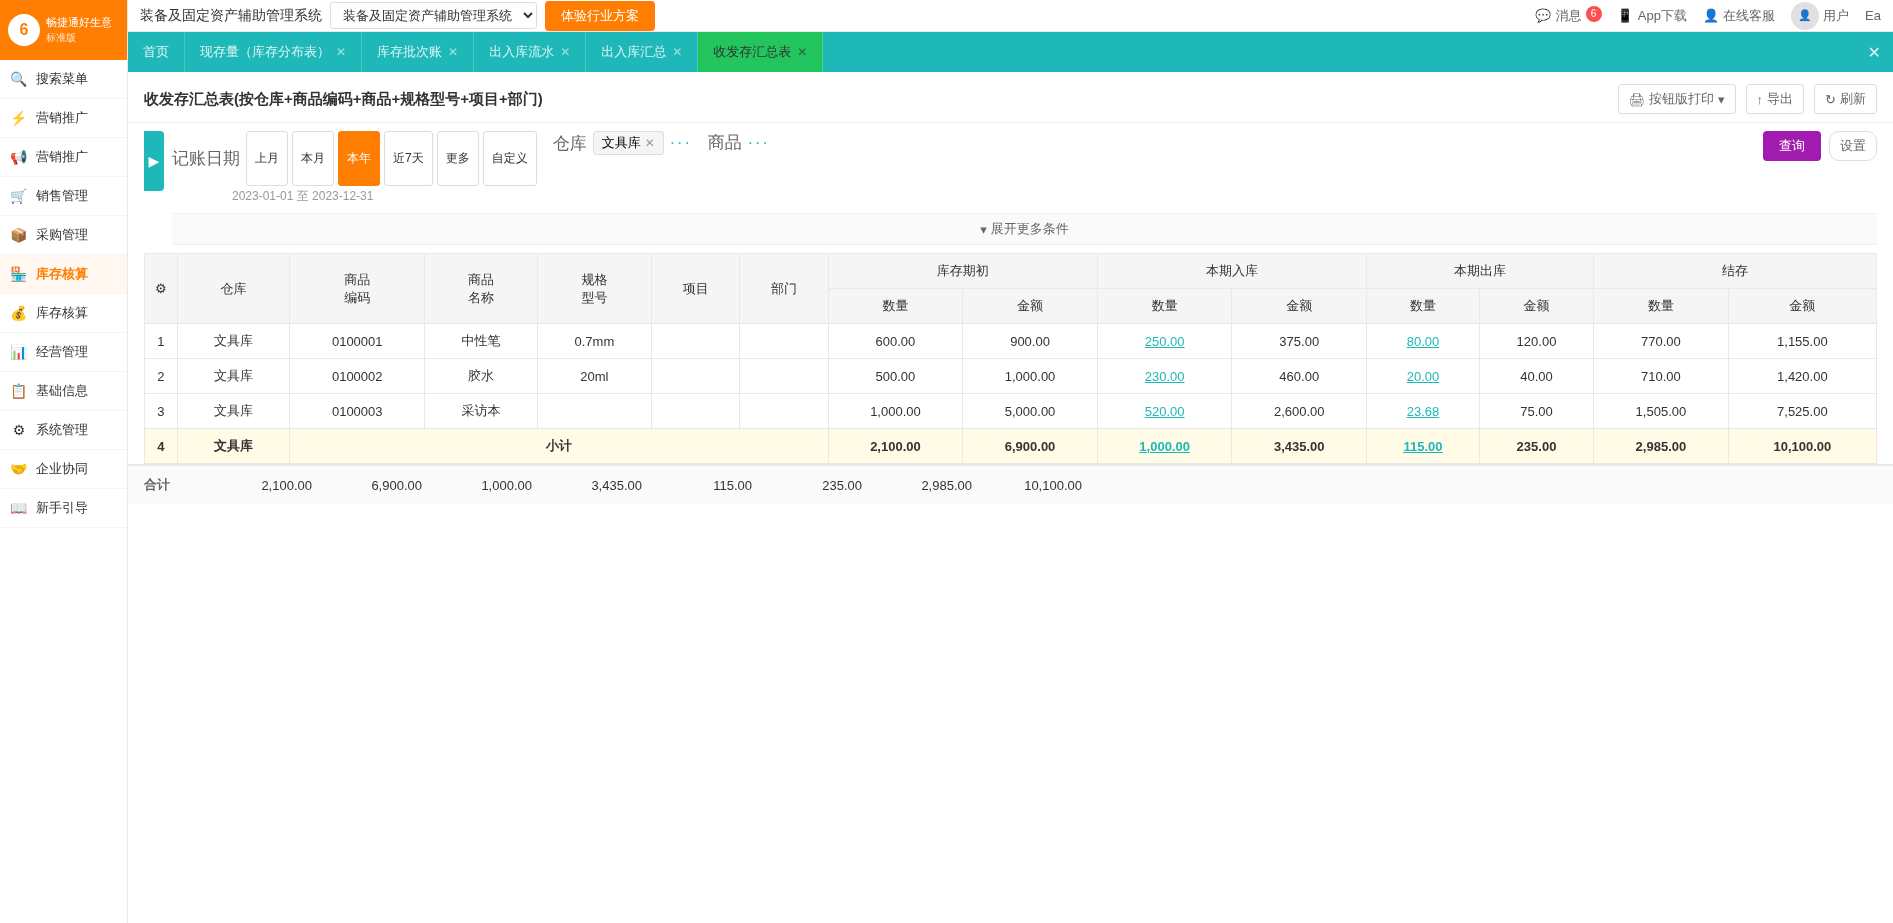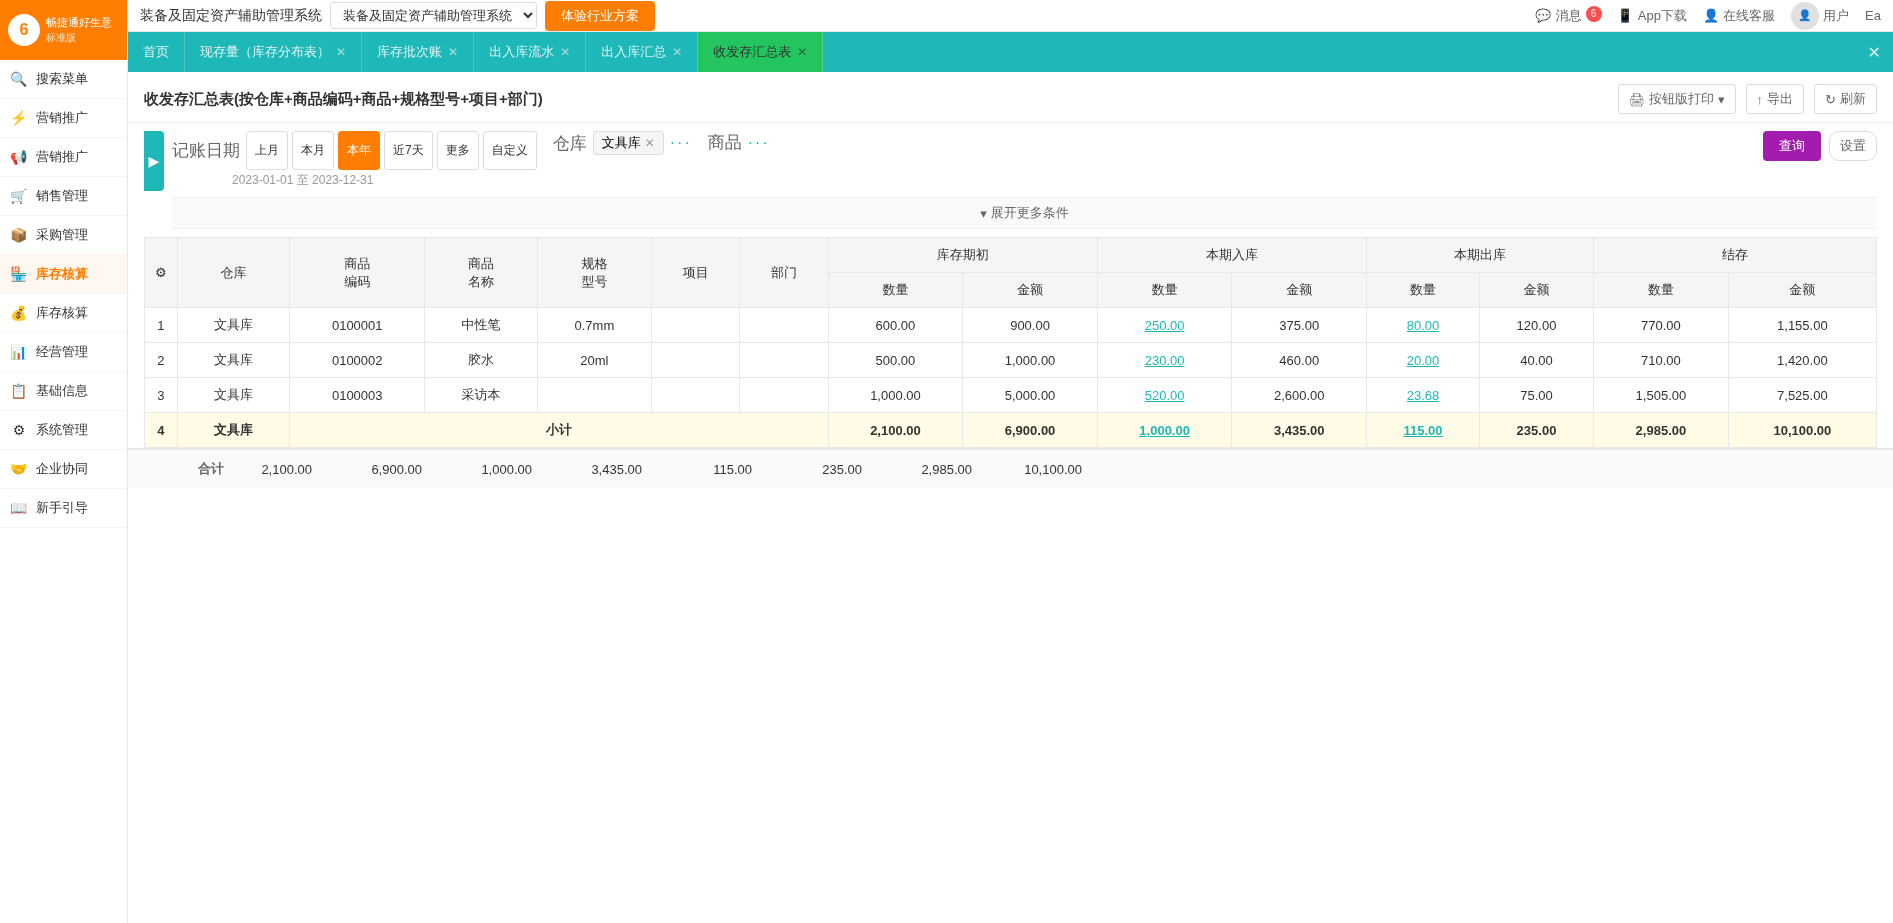--- a/index.html
+++ b/index.html
@@ -191,21 +191,21 @@
       border: 1px solid #ddd;
       border-radius: 10px;
       cursor: pointer;
       font-size: 13px;
       color: #666;
       background: #fff;
     }
     .filter-label { color: #666; font-size: 17px; }
     .date-quick { display: flex; gap: 4px; align-items: center; }
     .date-btn {
-      padding: 10px 8px;
+      padding: 18px 8px;
       border: 1px solid #ddd;
       border-radius: 3px;
       cursor: pointer;
       font-size: 12px;
       color: #333;
       background: #fff;
     }
     .date-btn.active { background: #ff7d00; color: #fff; border-color: #ff7d00; }
     .date-range { font-size: 12px; color: #999; margin-top: 0; }
     .warehouse-tag {
@@ -265,21 +265,21 @@
       bottom: 0;
       background: #fafafa;
       border-top: 2px solid #e8e8e8;
       display: flex;
       padding: 10px 16px;
       gap: 8px;
       align-items: center;
       font-size: 13px;
       color: #333;
     }
-    .footer-total .label { color: #666; font-weight: bold; min-width: 80px; text-align: right; }
+    .footer-total .label { color: #666; font-weight: bold; min-width: 80px; }
     .footer-total .values { display: flex; gap: 30px; }
     .footer-total .val { min-width: 80px; text-align: right; }
 
     
     .collapse-arrow {
       width: 20px;
       height: 60px;
       background: #1fb8b8;
       display: flex;
       align-items: center;

